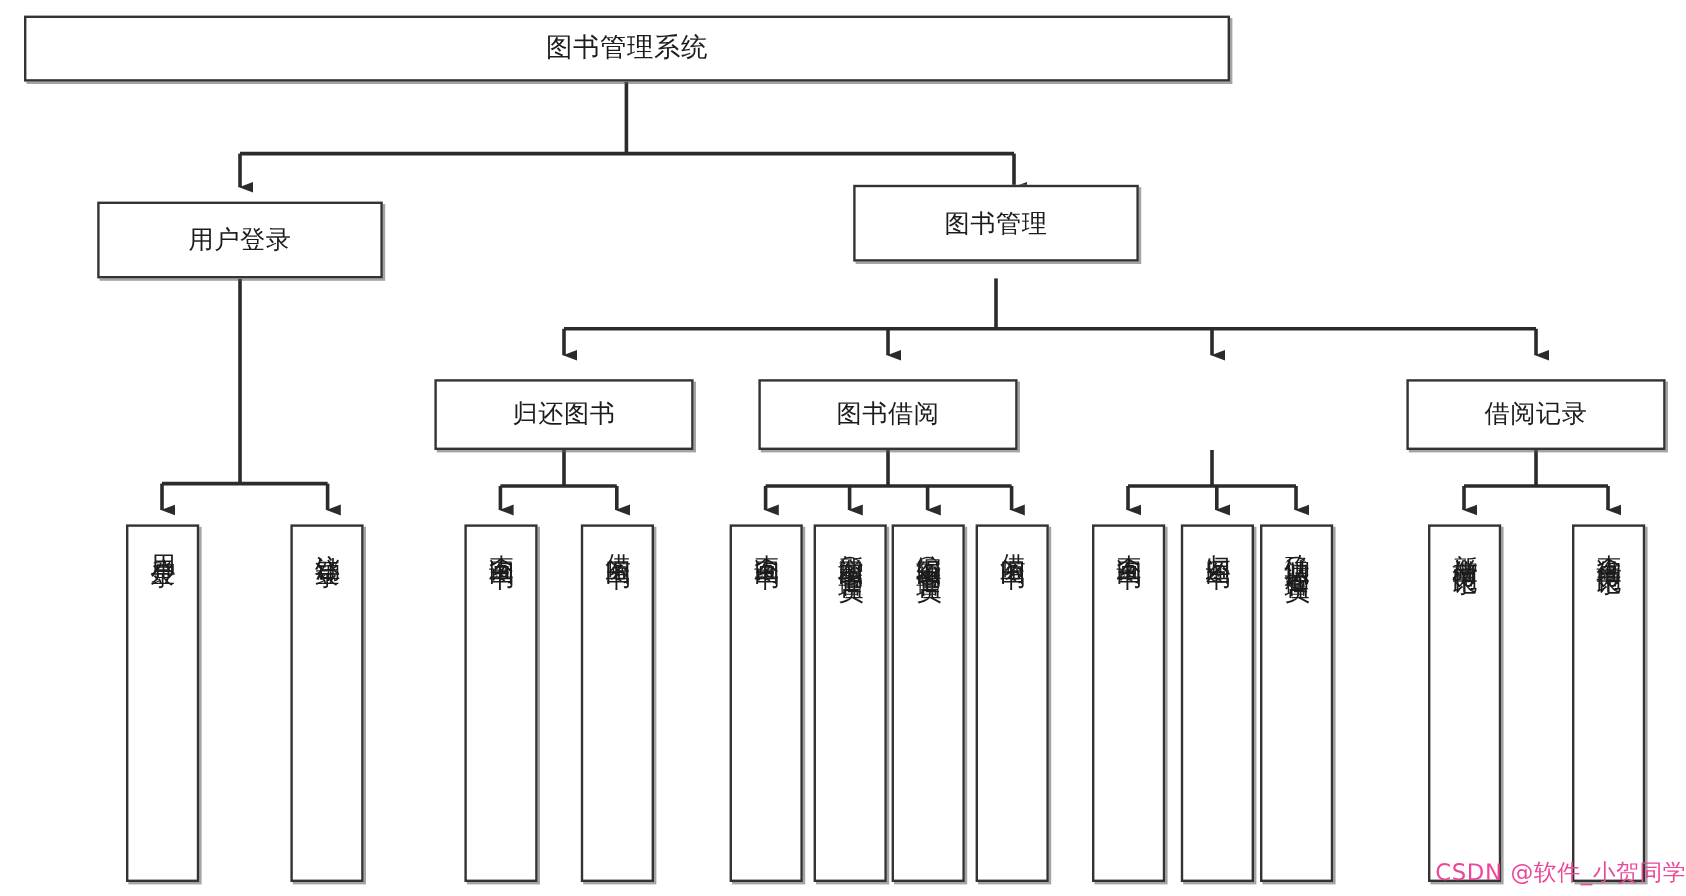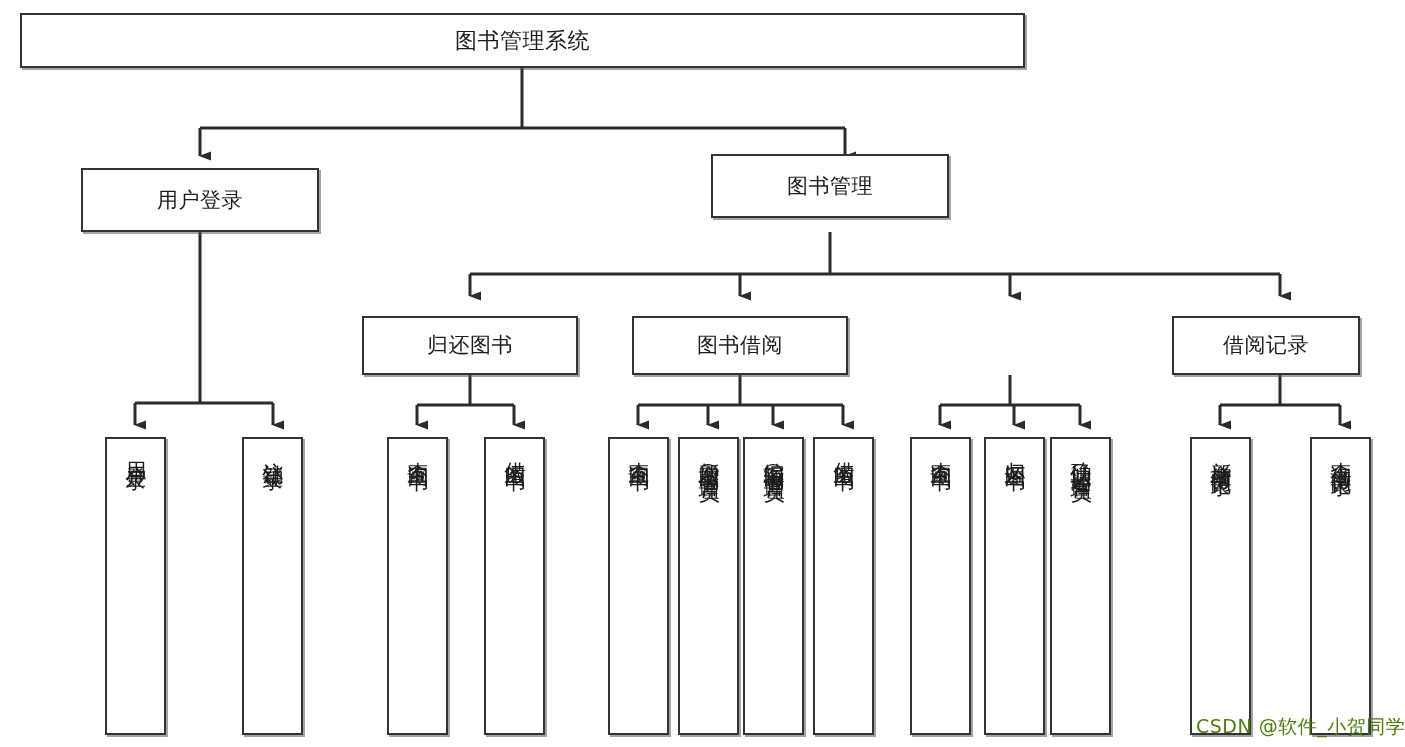--- a/index.html
+++ b/index.html
@@ -55,21 +55,21 @@
     text-orientation: upright;
     font-size: 21px;
     letter-spacing: 3px;
     line-height: 1;
   }
   .node.root .node-label {
     font-size: 22px;
   }
   .watermark {
     position: absolute;
-    color: #4d7c0f;
+    color: #ec4899;
     font-size: 19px;
     white-space: nowrap;
     letter-spacing: 0.5px;
   }
 </style>
 </head>
 <body>
 
 <div id="canvas">
 
@@ -145,21 +145,21 @@
   <div class="node horizontal" style="left:711px;top:154px;width:238px;height:64px;">
     <span class="node-label">图书管理</span>
   </div>
 
   <div class="node horizontal" style="left:362px;top:316px;width:216px;height:59px;">
     <span class="node-label">归还图书</span>
   </div>
   <div class="node horizontal" style="left:632px;top:316px;width:216px;height:59px;">
     <span class="node-label">图书借阅</span>
   </div>
-  <div class="node horizontal" style="left:1172px;top:316px;width:188px;height:59px;">
+  <div class="node horizontal" style="left:1172px;top:316px;width:216px;height:59px;">
     <span class="node-label">借阅记录</span>
   </div>
 
   <div class="node vertical" style="left:105px;top:437px;width:61px;height:298px;">
     <span class="node-label">用户登录</span>
   </div>
   <div class="node vertical" style="left:242px;top:437px;width:61px;height:298px;">
     <span class="node-label">注销登录</span>
   </div>
   <div class="node vertical" style="left:387px;top:437px;width:61px;height:298px;">

